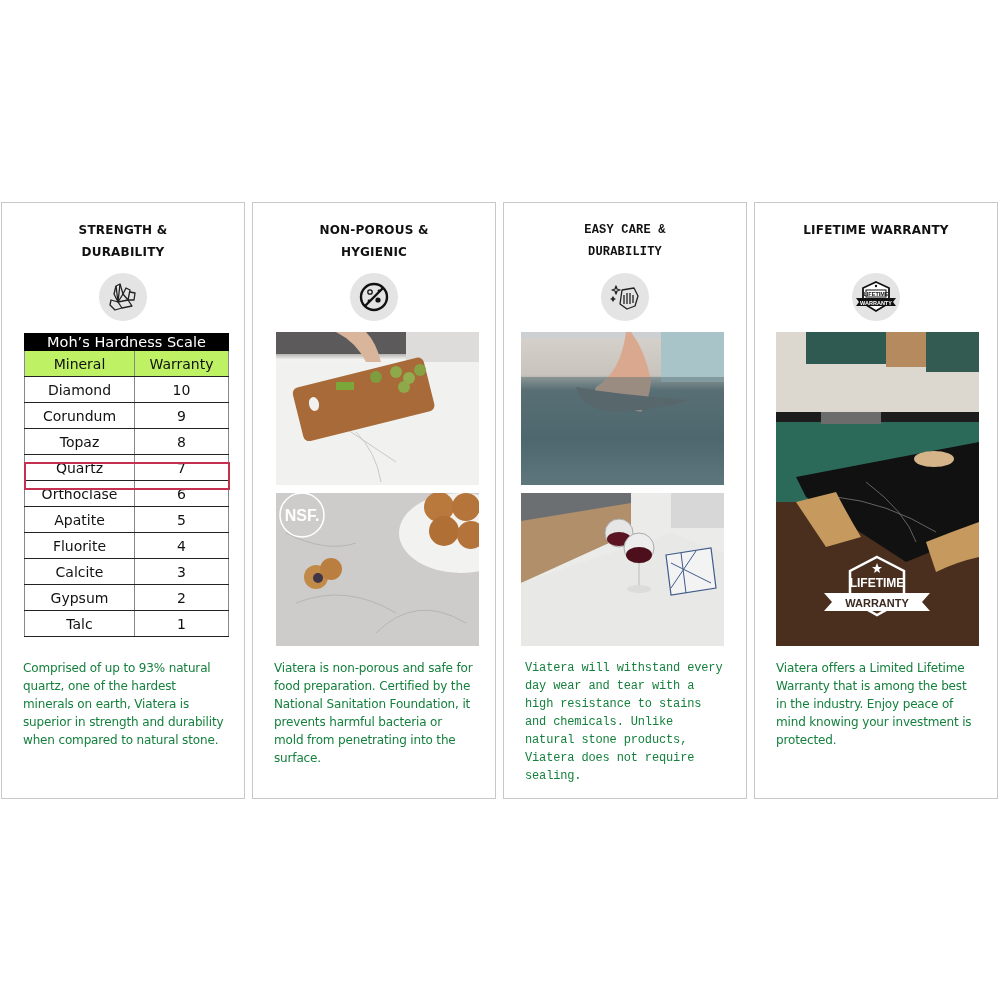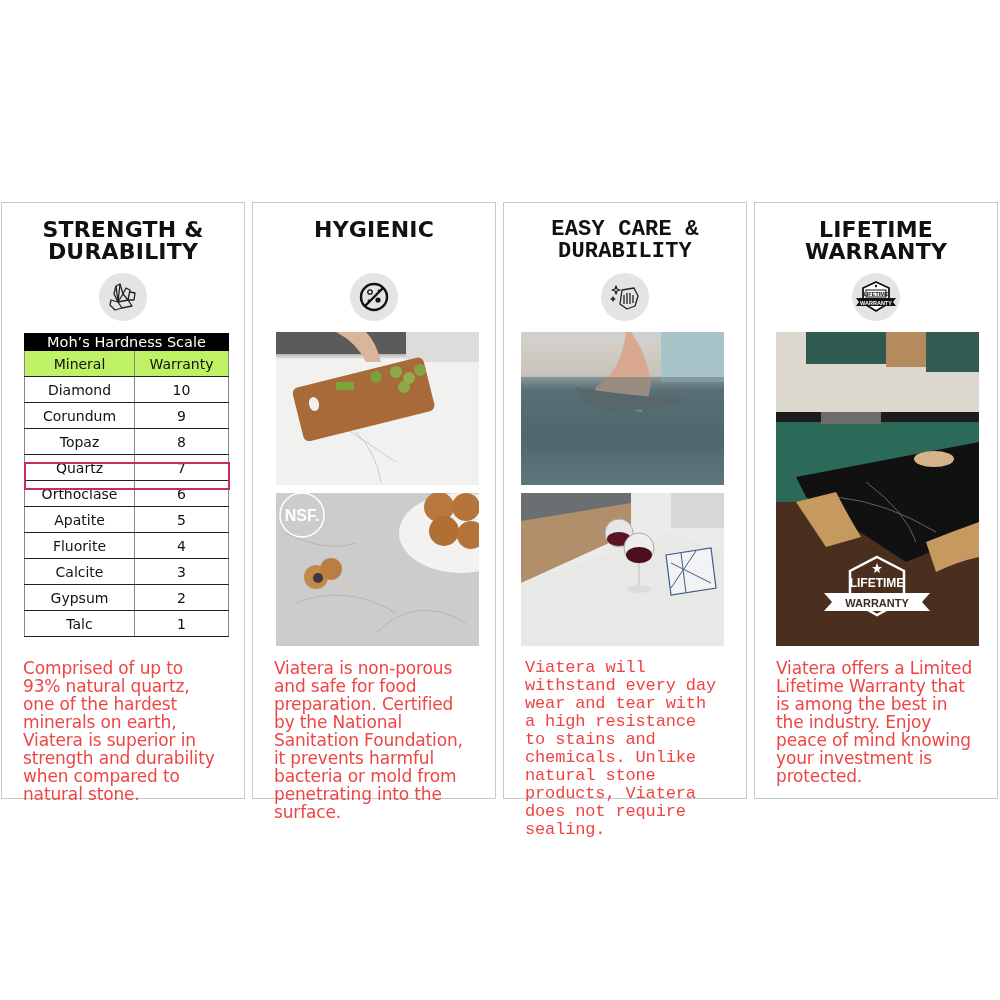--- a/index.html
+++ b/index.html
@@ -1,21 +1,21 @@
 <!DOCTYPE html>
 <html><head>
 <meta charset="utf-8">
 <style>
   * { box-sizing: border-box; margin: 0; padding: 0; }
   html, body { width: 1000px; height: 1000px; background: #fff; overflow: hidden; }
   body { font-family: "DejaVu Sans", "Liberation Sans", sans-serif; color: #111; position: relative; }
   .card { position: absolute; top: 202px; width: 244px; height: 597px; border: 1px solid #c8c8c8; background: #fff; }
-  .card .title { position: absolute; left: 0; right: 0; top: 16px; text-align: center; font-weight: bold; font-size: 22px; line-height: 22px; letter-spacing: 0.2px; color: #111; }
+  .card .title { position: absolute; left: 0; right: 0; top: 16px; text-align: center; font-weight: bold; font-size: 12px; line-height: 22px; letter-spacing: 0.2px; color: #111; }
   .card .icon-circle { position: absolute; top: 70px; left: 50%; margin-left: -24px; width: 48px; height: 48px; border-radius: 50%; background: #e4e4e4; display: flex; align-items: center; justify-content: center; }
-  .card .desc { position: absolute; top: 456px; left: 21px; right: 20px; font-size: 17px; line-height: 18px; color: #ef4444; letter-spacing: -0.15px; }
+  .card .desc { position: absolute; top: 456px; left: 21px; right: 20px; font-size: 12px; line-height: 18px; color: #15803d; letter-spacing: -0.15px; }
   .photo { position: absolute; width: 203px; height: 153px; overflow: hidden; }
   
   .hardness { position: absolute; left: 22px; top: 130px; width: 205px; border-collapse: collapse; font-size: 14px; }
   .hardness th.caption { background: #000; color: #fff; font-weight: normal; height: 16px; font-size: 14.5px; border: 1px solid #000; }
   .hardness th.colh { background: #bef264; font-weight: normal; height: 26px; border: 1px solid #222; border-left-color: #888; border-right-color:#888; }
   .hardness td { height: 26px; text-align: center; border: 1px solid #222; border-left-color: #888; border-right-color: #888; color: #111; }
   .hardness td.mineral { width: 110px; }
   .highlight-box { position: absolute; left: 22px; top: 259px; width: 206px; height: 28px; border: 2px solid #c4304f; pointer-events: none; }
 </style>
 </head>
@@ -86,20 +86,21 @@
           <td>1</td>
         </tr>
   </tbody>
     </table>
   <div class="highlight-box"></div>
   <div class="desc">Comprised of up to 93% natural quartz, one of the hardest minerals on earth, Viatera is superior in strength and durability when compared to natural stone.</div>
 </div>
 
 <div class="card" style="left:252px;">
   <div class="title">
+    <div>NON-POROUS &amp;</div>
     <div>HYGIENIC</div>
   </div>
   <div class="icon-circle">
     <svg width="34" height="34" viewBox="0 0 34 34" fill="none" stroke="#111" stroke-width="2.4">
       <circle cx="17" cy="17" r="13"></circle>
       <line x1="8" y1="26" x2="26" y2="8"></line>
       <circle cx="13" cy="12" r="2.2" stroke-width="1.3"></circle>
       <circle cx="21" cy="20" r="2.6" fill="#111" stroke="none"></circle>
       <circle cx="12" cy="21" r="1.4" fill="#111" stroke="none"></circle>
       <circle cx="22" cy="11" r="1.4" fill="#111" stroke="none"></circle>

